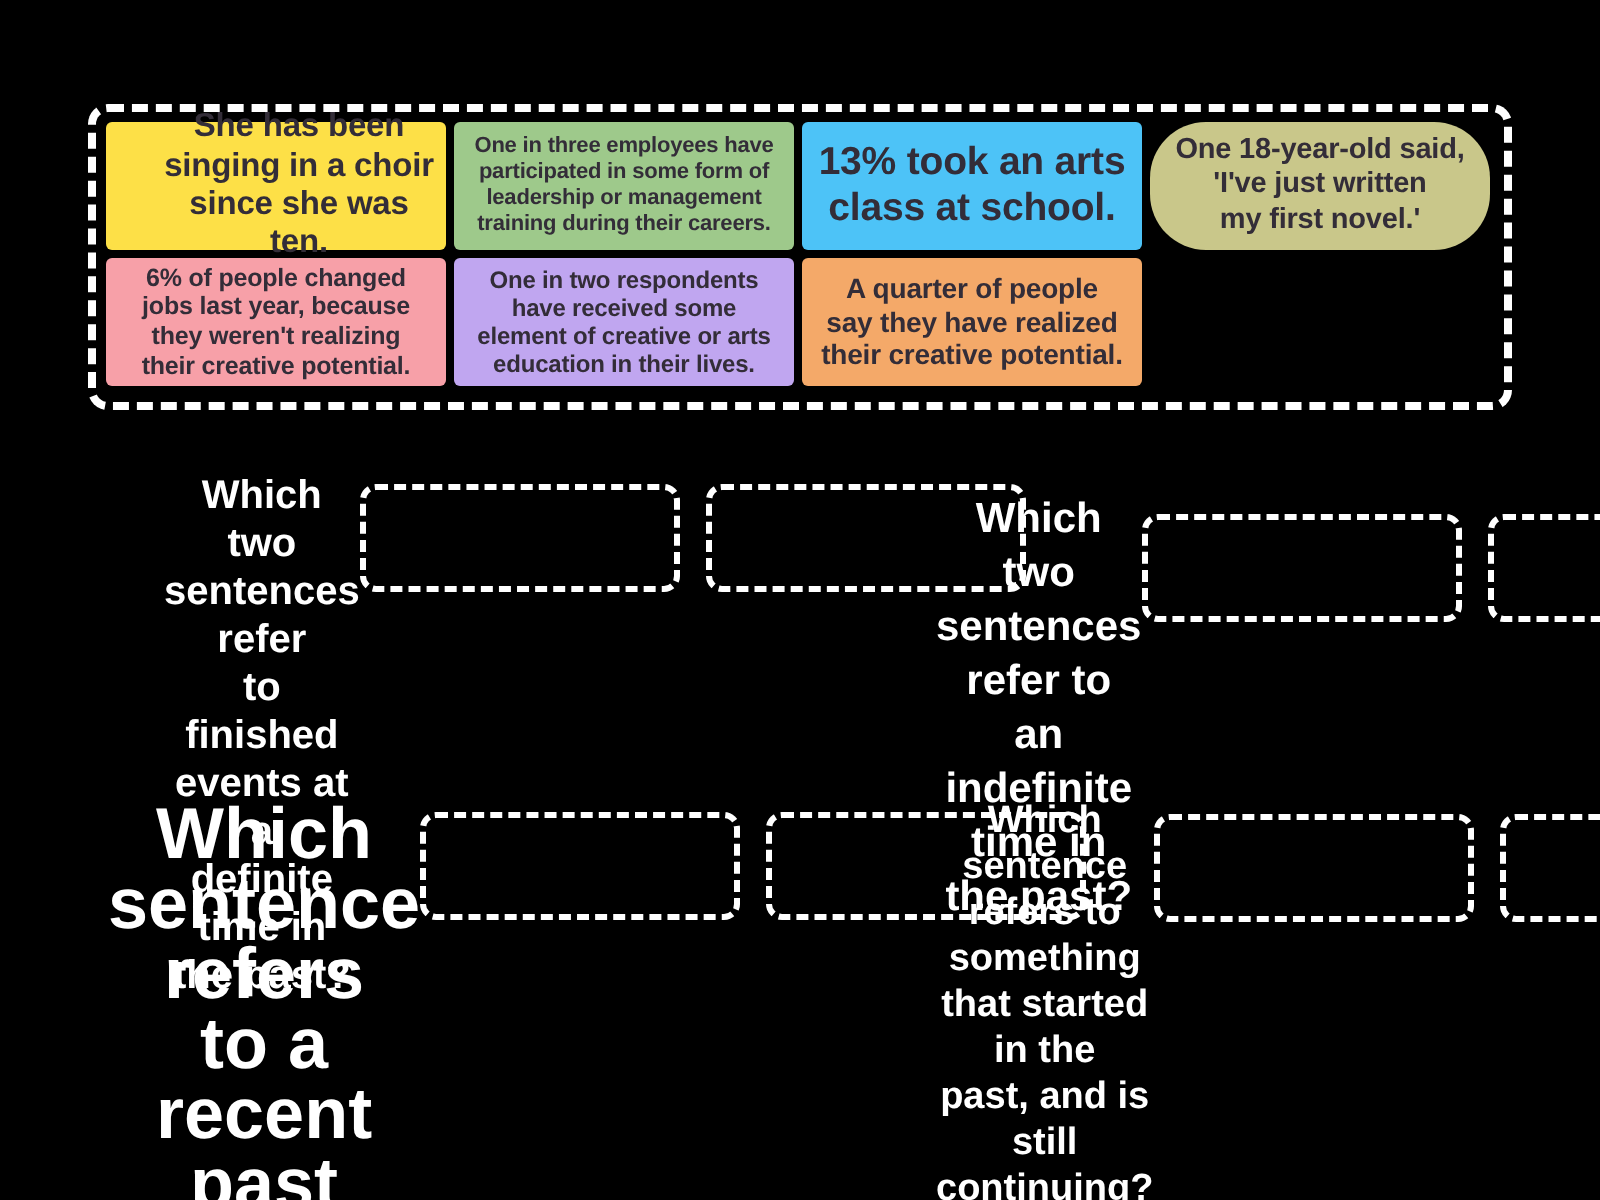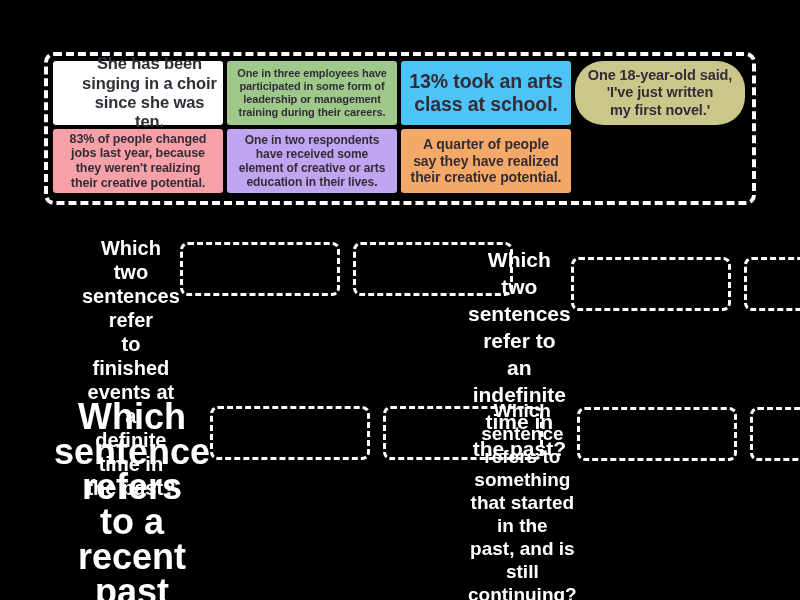--- a/index.html
+++ b/index.html
@@ -72,33 +72,33 @@
 
   .q3{left:424px;top:399px;width:345px;}
   .q3 .q-title{font-size:19px;line-height:23px;}
   .q3 .slots{margin-top:8px;}
 </style>
 </head>
 <body>
 
 <div class="stage">
   <div class="tray" id="tray">
-      <div class="card" style="background: #ffffff; padding-left: 25px;">She has been
+      <div class="card" style="background: #fde047; padding-left: 25px;">She has been
 singing in a choir
 since she was ten.</div>
       <div class="card" style="background: rgb(158, 201, 139);">One in three employees have
 participated in some form of
 leadership or management
 training during their careers.</div>
       <div class="card" style="background: rgb(77, 195, 247);">13% took an arts
 class at school.</div>
       <div class="card" style="background: rgb(201, 199, 138); border-radius: 28px;">One 18-year-old said,
 'I've just written
 my first novel.'</div>
-      <div class="card" style="background: rgb(247, 160, 168);">83% of people changed
+      <div class="card" style="background: rgb(247, 160, 168);">6% of people changed
 jobs last year, because
 they weren't realizing
 their creative potential.</div>
       <div class="card" style="background: rgb(192, 166, 240);">One in two respondents
 have received some
 element of creative or arts
 education in their lives.</div>
       <div class="card" style="background: rgb(244, 169, 105);">A quarter of people
 say they have realized
 their creative potential.</div>

